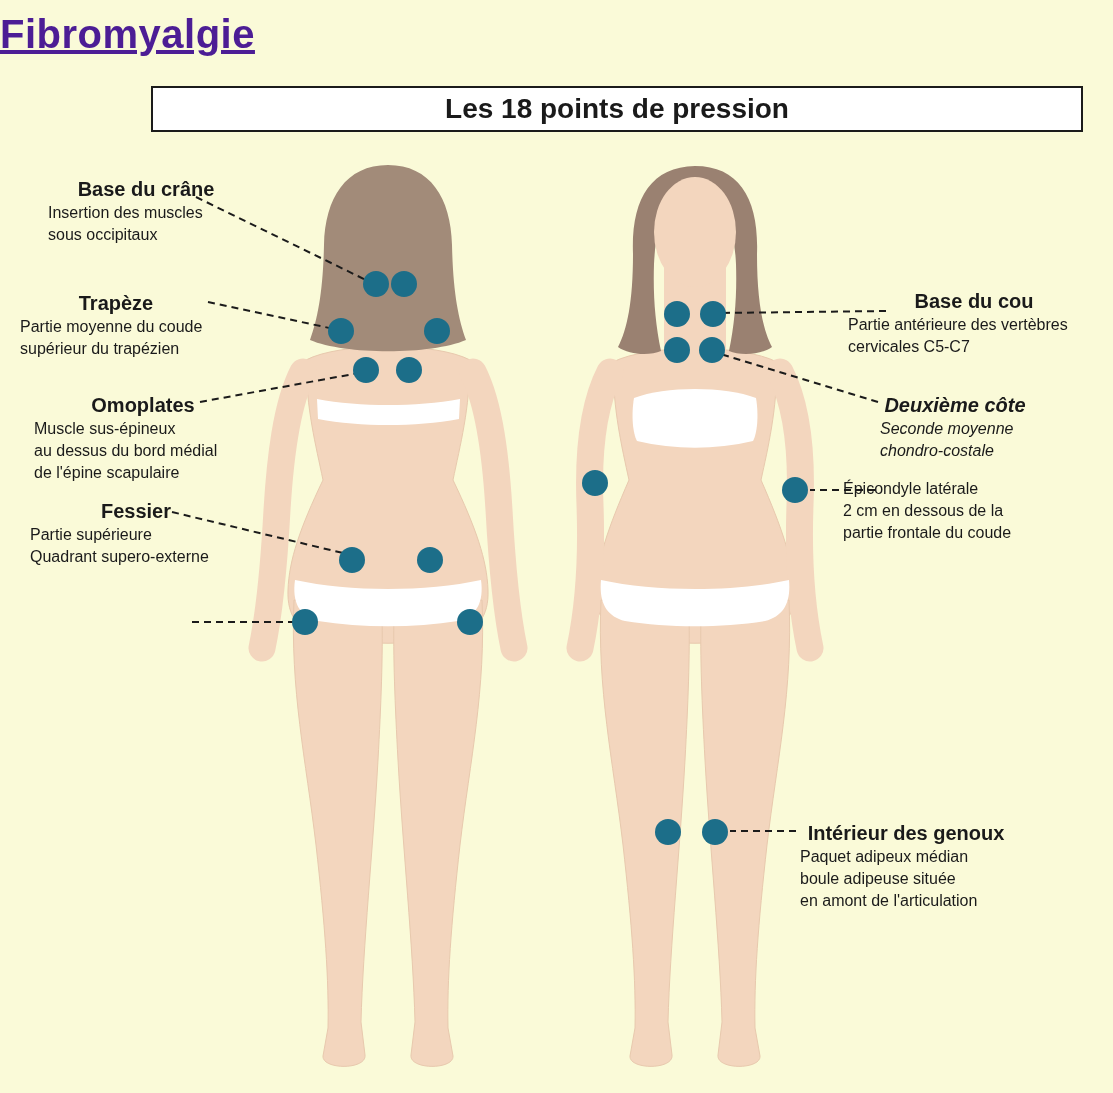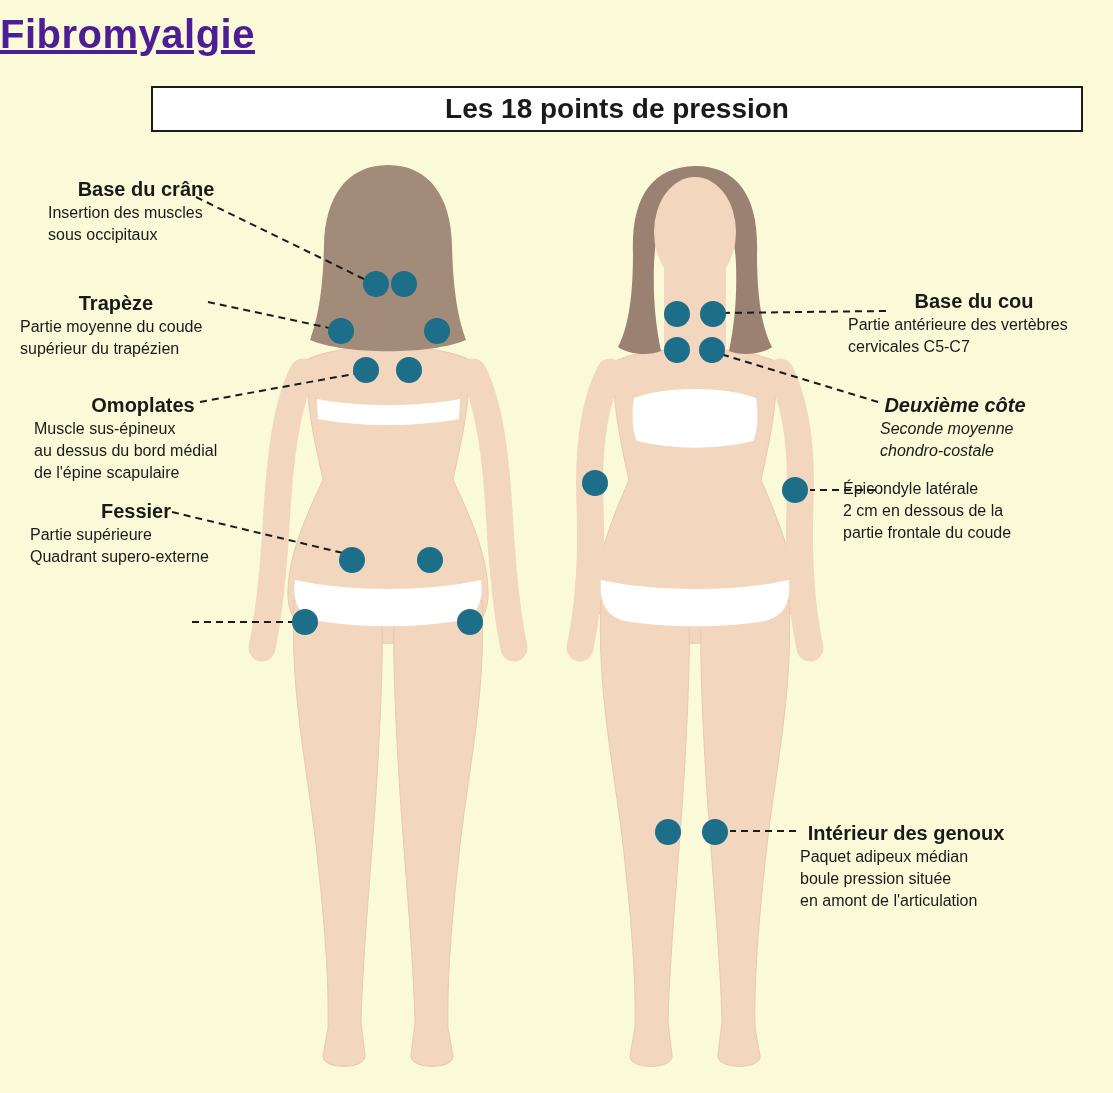--- a/index.html
+++ b/index.html
@@ -188,17 +188,17 @@
 
   <div class="label" style="top:478px; left:843px; width:198px;">
     <div class="label-line">Épicondyle latérale</div>
     <div class="label-line">2 cm en dessous de la</div>
     <div class="label-line">partie frontale du coude</div>
   </div>
 
   <div class="label" style="top:820px; left:800px; width:212px;">
     <div class="label-head">Intérieur des genoux</div>
     <div class="label-line">Paquet adipeux médian</div>
-    <div class="label-line">boule pression située</div>
+    <div class="label-line">boule adipeuse située</div>
     <div class="label-line">en amont de l'articulation</div>
   </div>
 
 </div>
 
 </body></html>

